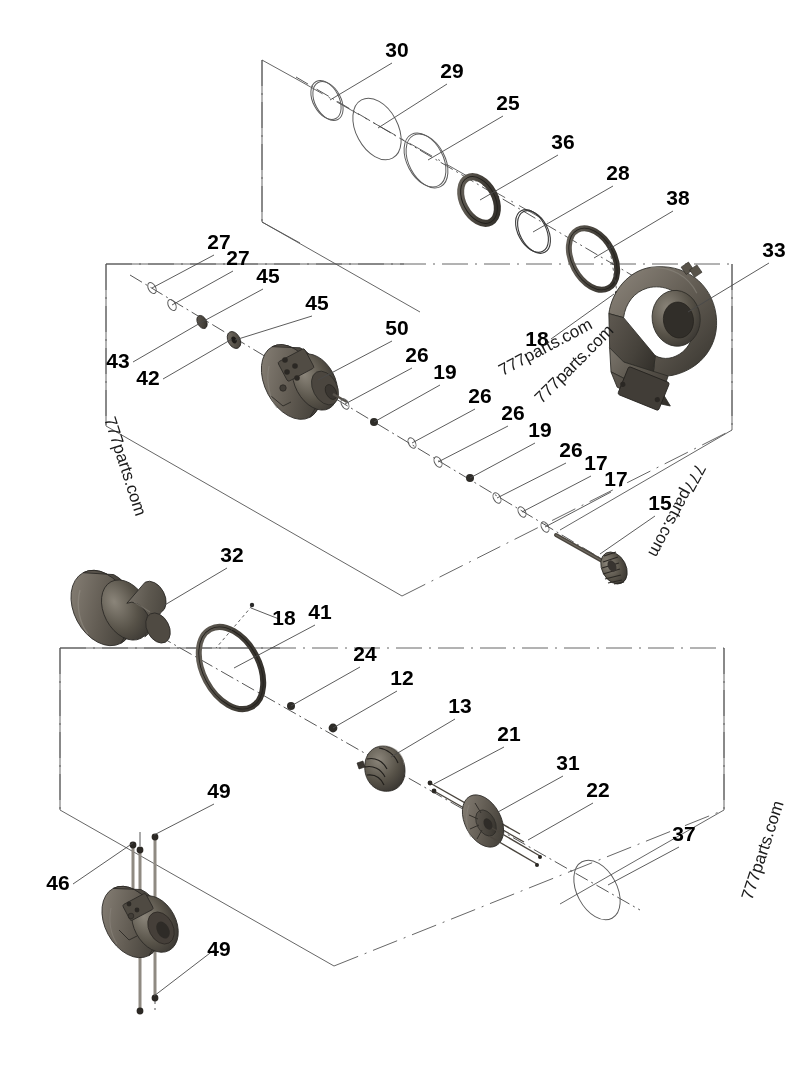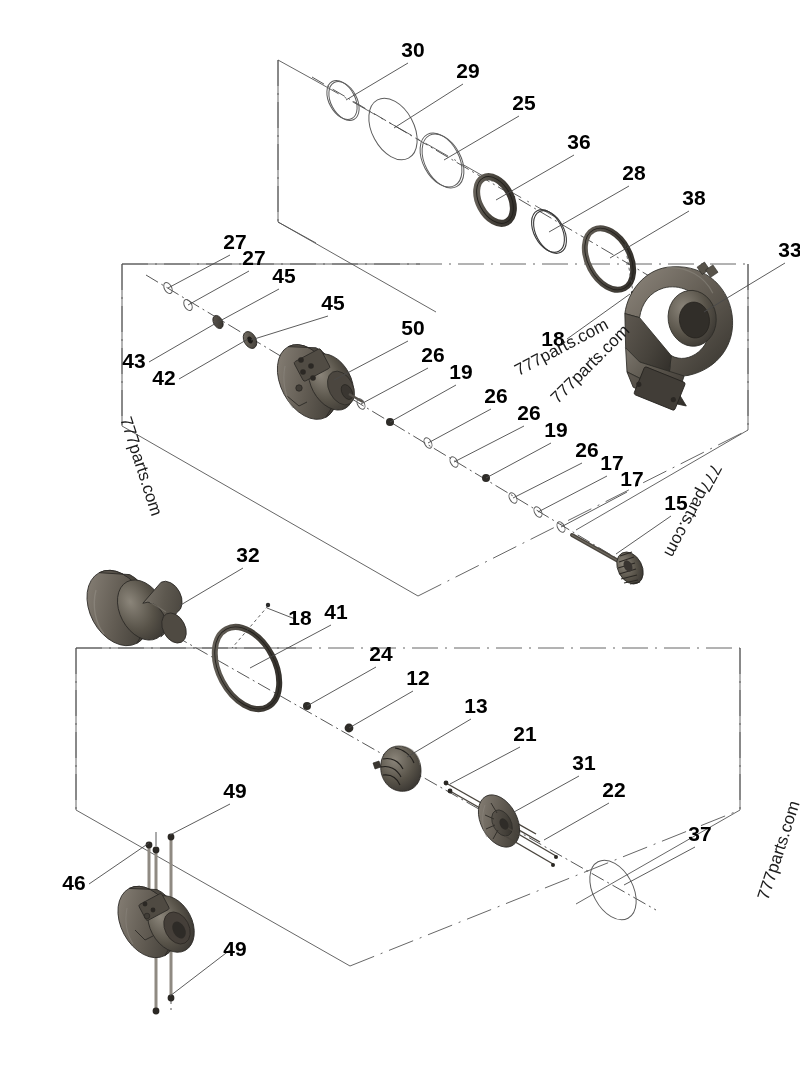--- a/index.html
+++ b/index.html
@@ -10,21 +10,21 @@
   }
   body {
     width: 800px;
     height: 1067px;
     position: relative;
     overflow: hidden;
     font-family: "Liberation Sans", sans-serif;
   }
   #diagram-root {
     position: absolute;
-    top: 0; left: 16px;
+    top: 0; left: 0;
     width: 640px;
     height: 1067px;
   }
   svg.diagram-svg {
     position: absolute;
     top: 0; left: 0;
     width: 800px;
     height: 1067px;
     display: block;
   }

